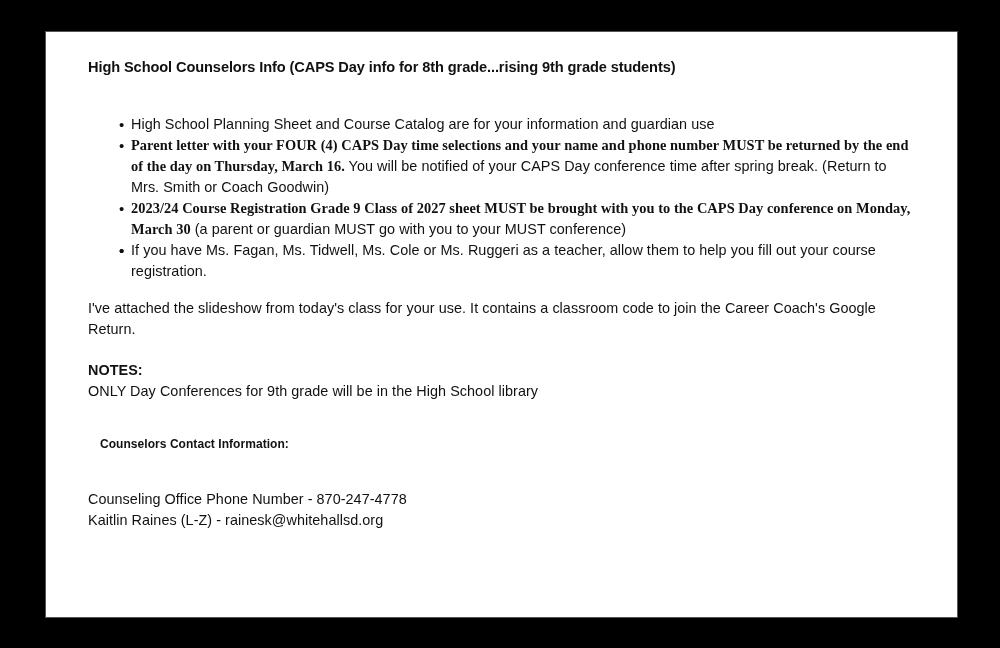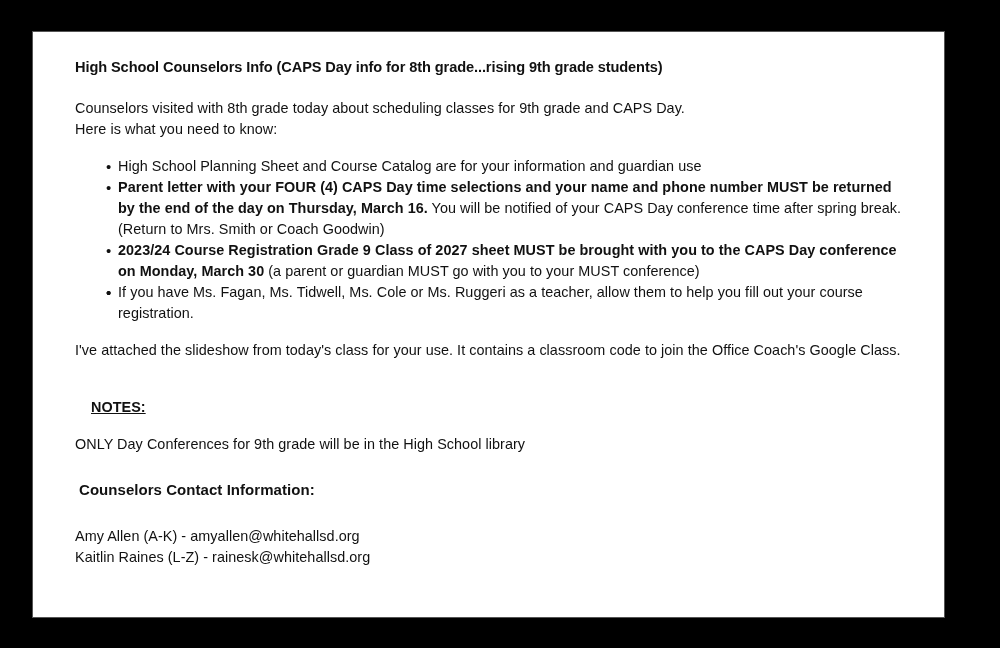--- a/index.html
+++ b/index.html
@@ -15,21 +15,21 @@
     font-family: "Liberation Sans", sans-serif;
   }
   #screen {
     position: relative;
     width: 1000px;
     height: 648px;
     background: #000000;
   }
   #page {
     position: absolute;
-    left: 33px;
+    left: 46px;
     top: 32px;
     width: 911px;
     height: 585px;
     background: #ffffff;
     overflow: hidden;
     box-shadow: 0 0 0 1px #555;
   }
   #doc {
     position: absolute;
     left: 42px;
@@ -69,48 +69,43 @@
   ul.bullets > li .bullet {
     position: absolute;
     left: 31px;
     top: 0;
     width: 10px;
     text-align: left;
     font-size: 15px;
     line-height: 21px;
     color: #111;
   }
-  b, strong { font-weight: bold; }
+  b, strong { font-weight: bold; font-family: Liberation Serif, serif; }
   .notes-head {
     font-weight: bold;
-    margin: 16px;
-    text-decoration: underline;
+    margin: 0;
   }
   .contact-head {
     font-weight: bold;
-    margin: 4px;
-    font-size: 15px;
+    margin: 12px;
+    font-size: 12px;
   }
   .contact-line { margin: 0; }
 </style>
 </head>
 <body>
 
 <div id="screen">
   <div id="page">
     <div id="doc">
 
       <div class="title">High School Counselors Info (CAPS Day info for 8th grade...rising 9th grade students)</div>
 
       <div class="gap-md"></div>
 
-      <div class="para">
-        <span class="line">Counselors visited with 8th grade today about scheduling classes for 9th grade and CAPS Day.</span>
-        <span class="line">Here is what you need to know:</span>
-      </div>
 
       <div class="gap-sm"></div>
 
       <ul class="bullets">
 
         <li>
           <span class="bullet">•</span>
           <span>High School Planning Sheet and Course Catalog are for your information and guardian use</span>
         </li>
 
@@ -130,31 +125,31 @@
 
         <li>
           <span class="bullet">•</span>
           <span>If you have Ms. Fagan, Ms. Tidwell, Ms. Cole or Ms. Ruggeri as a teacher, allow them to help you fill out your course registration.</span>
         </li>
 
       </ul>
 
       <div class="gap-sm"></div>
 
-      <div class="para">I've attached the slideshow from today's class for your use. It contains a classroom code to join the Office Coach's Google Class.</div>
+      <div class="para">I've attached the slideshow from today's class for your use. It contains a classroom code to join the Career Coach's Google Return.</div>
 
       <div class="gap-md"></div>
 
       <div class="notes-head">NOTES:</div>
       <div class="para">ONLY Day Conferences for 9th grade will be in the High School library</div>
 
       <div class="gap-md"></div>
 
       <div class="contact-head">Counselors Contact Information:</div>
 
       <div class="gap-lg"></div>
 
-      <div class="contact-line">Amy Allen (A-K) - amyallen@whitehallsd.org</div>
+      <div class="contact-line">Counseling Office Phone Number - 870-247-4778</div>
       <div class="contact-line">Kaitlin Raines  (L-Z) - rainesk@whitehallsd.org</div>
 
     </div>
   </div>
 </div>
 
 </body></html>

